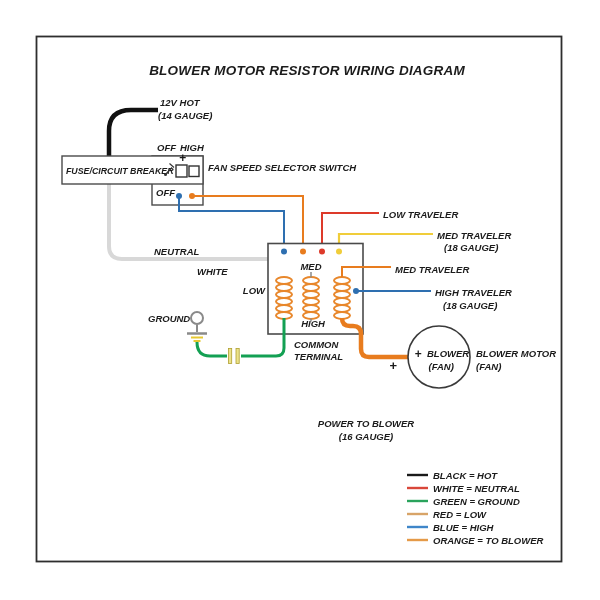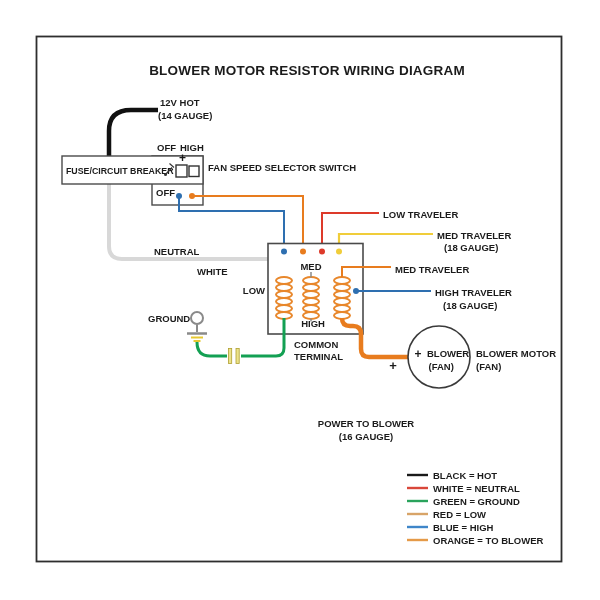--- a/index.html
+++ b/index.html
@@ -1,16 +1,16 @@
 <!DOCTYPE html>
 <html><head>
 <meta charset="utf-8">
 <style>
   html,body{margin:0;padding:0;background:#ffffff;}
-  .stage{width:600px;height:600px;position:relative;background:#ffffff;}
+  .stage{width:600px;height:600px;position:relative;background:#ffffff;font-style:italic;}
   svg text{
     font-family:"Liberation Sans","DejaVu Sans",sans-serif;
     font-weight:700;
     fill:#1b1b1b;
   }
   .lbl{font-size:9.5px;}
   .lbl-sm{font-size:8.8px;}
   .title{font-size:13.5px;letter-spacing:0.2px;}
   .plus{font-size:12px;}
   .plus-lg{font-size:13px;}

